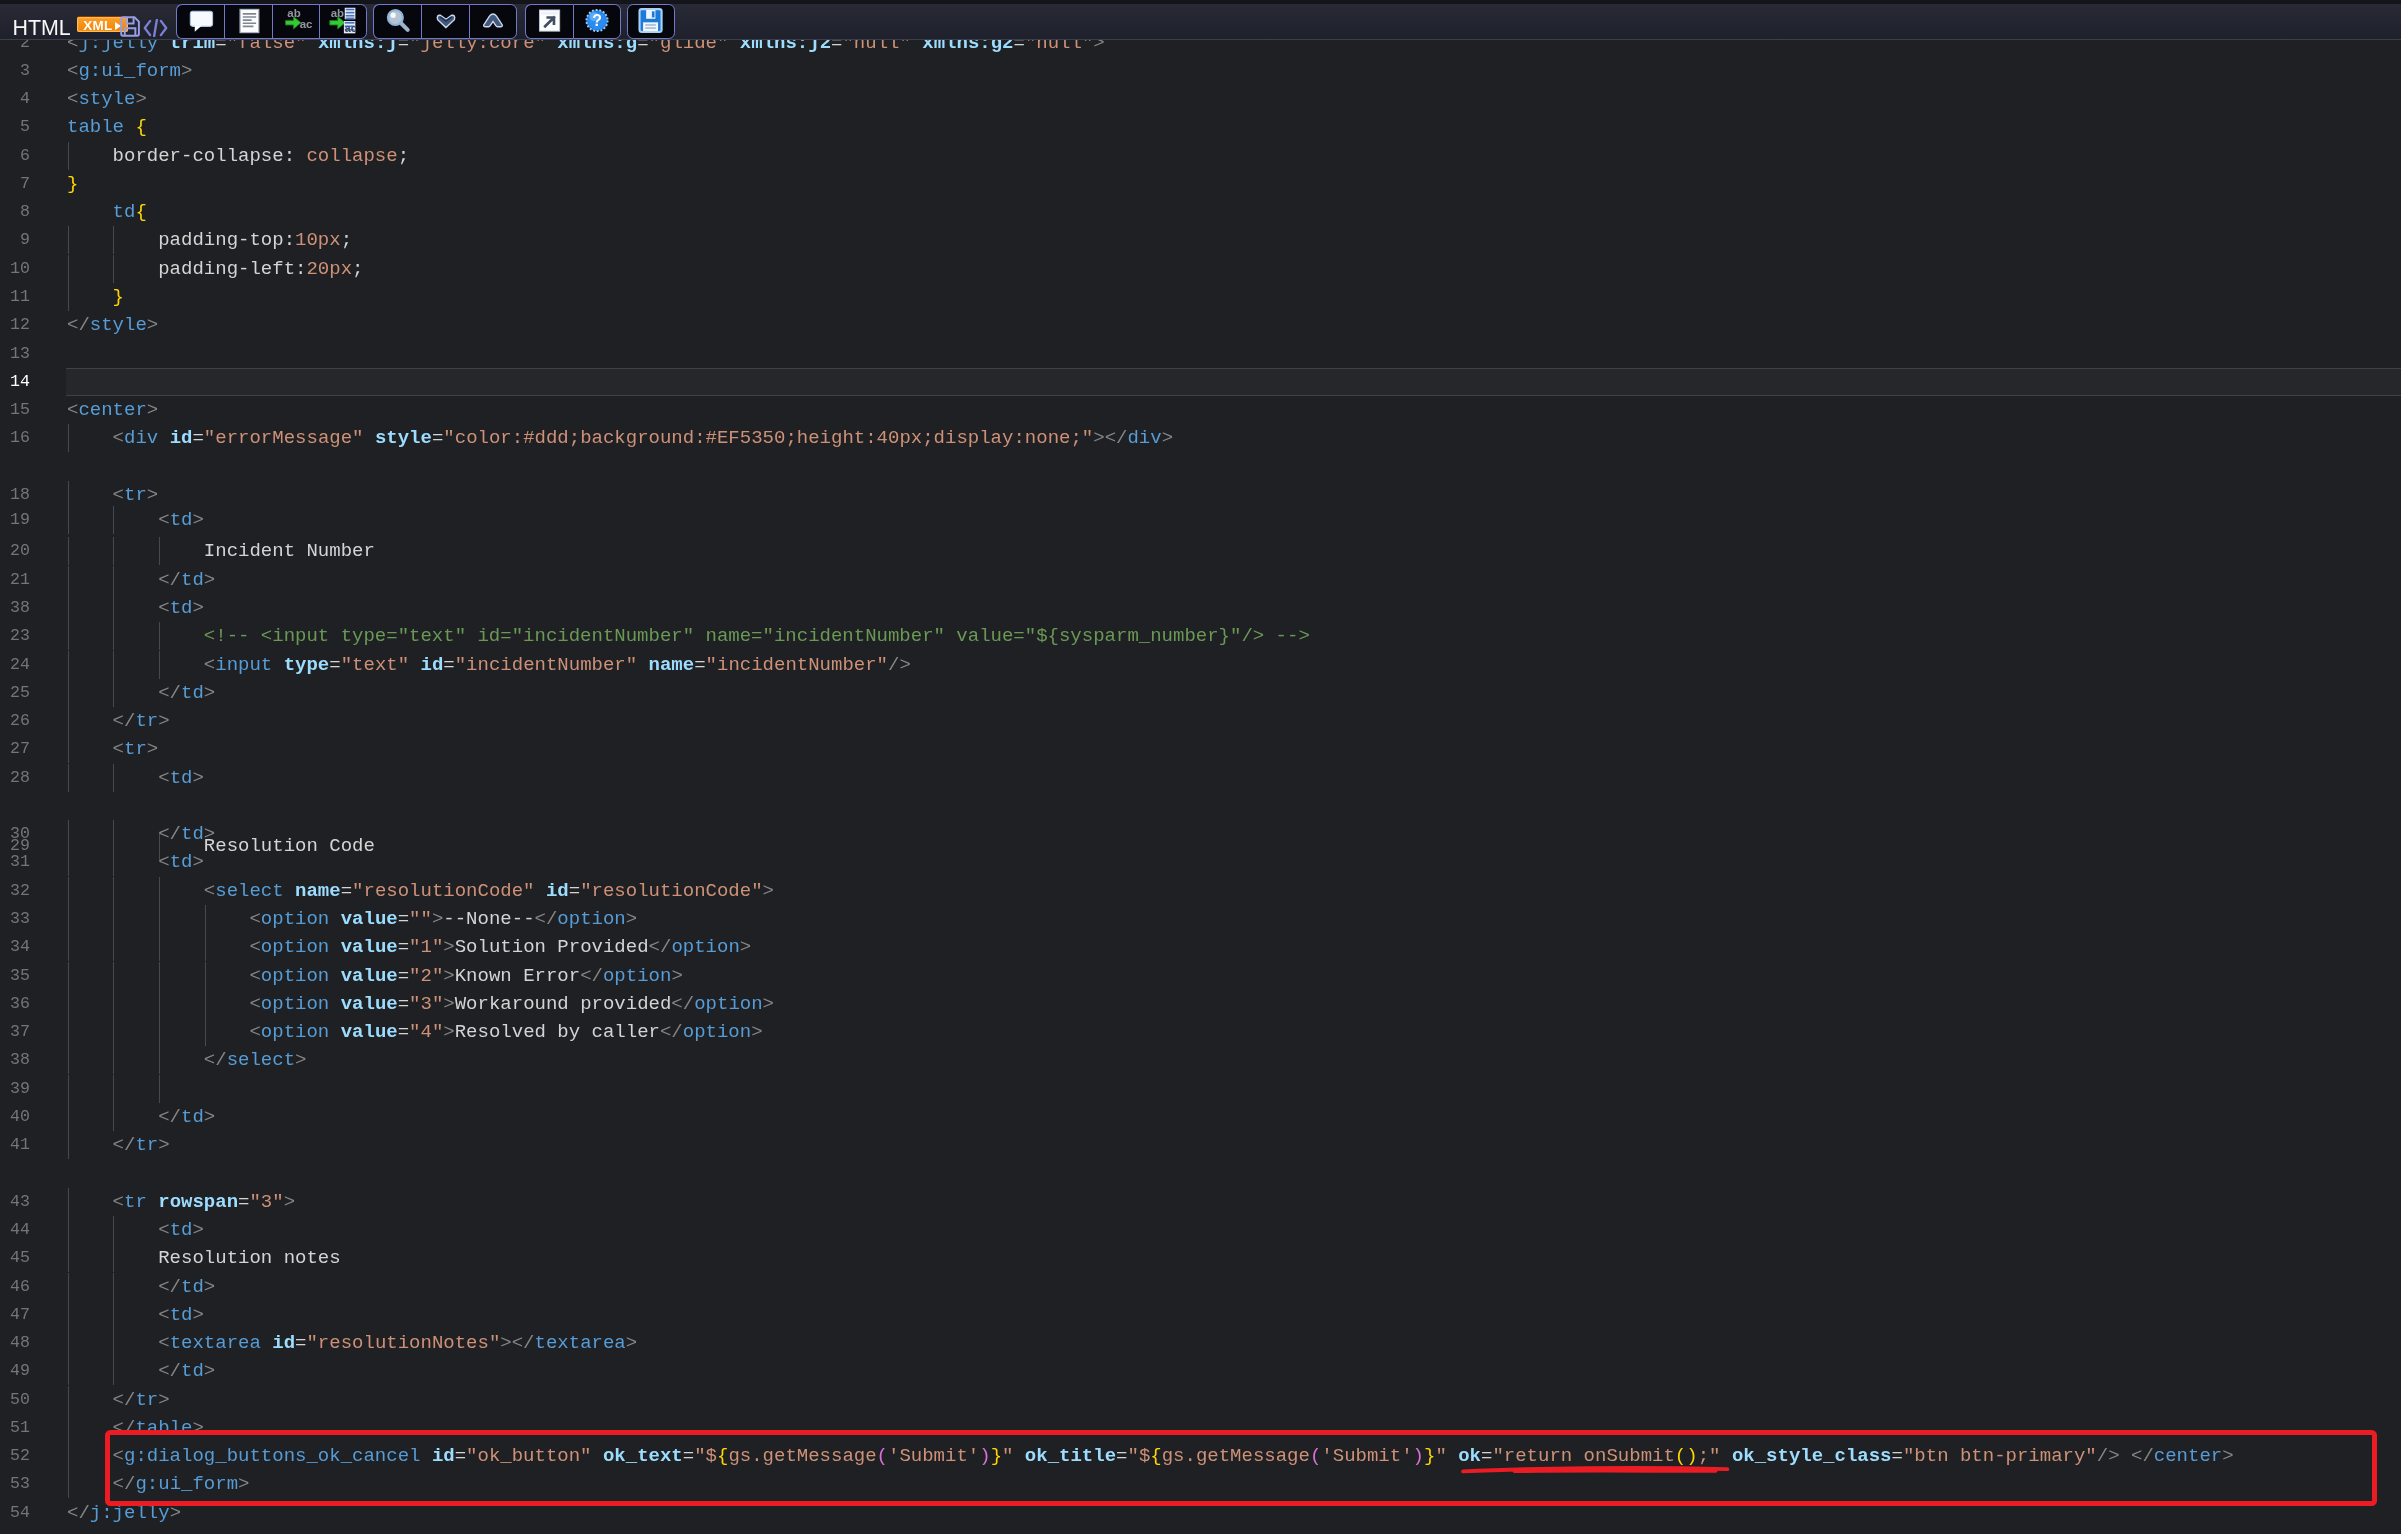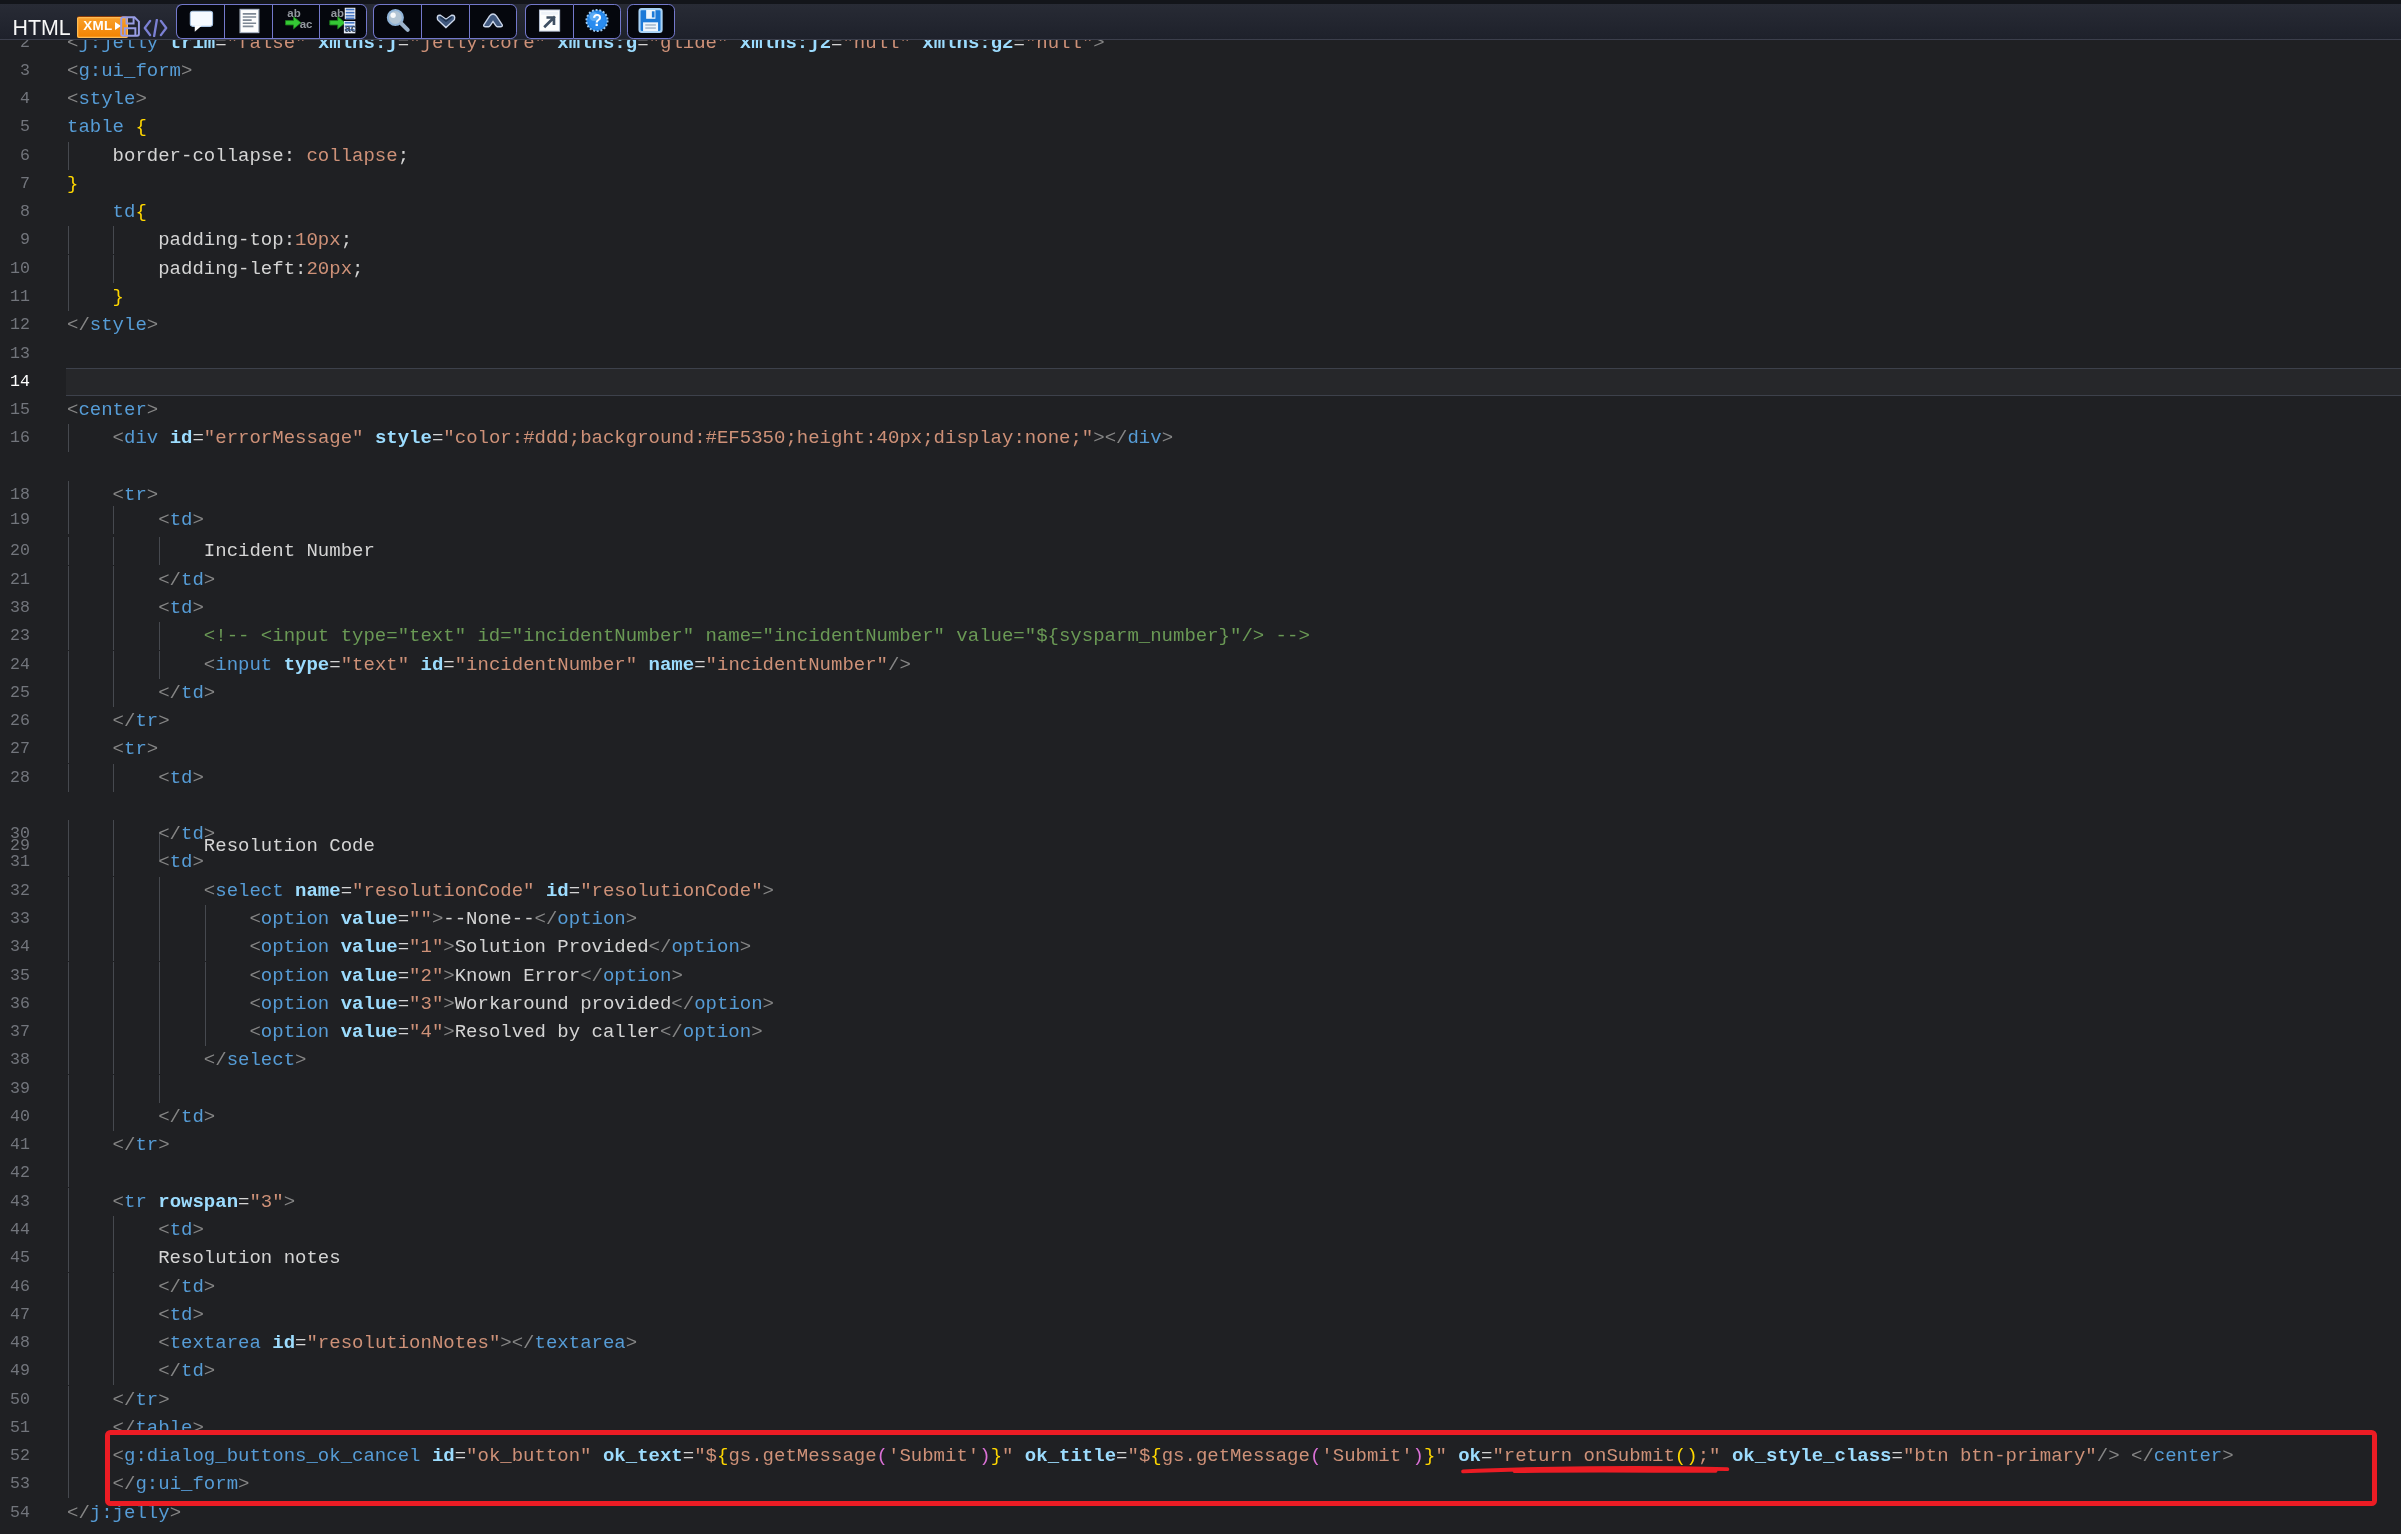--- a/index.html
+++ b/index.html
@@ -24,21 +24,21 @@
 .b2{color:#da70d6}
 
 #actline{position:absolute;left:66px;right:0;top:368px;height:28px;
   background:rgba(255,255,255,0.035);border-top:0.9px solid #3d414b;border-bottom:0.9px solid #3d414b}
 
 #tbar{position:absolute;left:0;top:0;width:2401px;height:40px;background:linear-gradient(#292c36,#1e212b);
   border-bottom:1.1px solid #3c3f4c}
 #tstrip{position:absolute;left:0;top:0;width:2401px;height:3.6px;background:#13151a}
 #htmlLbl{position:absolute;left:12.5px;top:18px;font-family:"Liberation Sans",sans-serif;
   font-size:21.4px;line-height:21.4px;color:#f8f8f8}
-#xmlBadge{position:absolute;left:77px;top:16px;width:51px;height:22px;border-radius:2.2px;
+#xmlBadge{position:absolute;left:77px;top:16px;width:51px;height:16px;border-radius:2.2px;
   background:linear-gradient(#f9a02c,#f28200);border-top:1.8px solid #8a3a05;
   box-shadow:inset 0 0 0 1.3px #fdbb55;
   font-family:"Liberation Sans",sans-serif;font-weight:bold;font-size:13.4px;color:#fff;
   line-height:18.7px;padding-left:6.2px;letter-spacing:0.4px}
 #xmlBadge .tri{position:absolute;left:38px;top:5.3px;width:0;height:0;
   border-left:6.7px solid #fff;border-top:4.5px solid transparent;border-bottom:4.5px solid transparent}
 .btn{position:absolute;background:#05070d;border:1.4px solid #7378cb}
 .btn svg{position:absolute;left:50%;top:50%;transform:translate(-50%,-50%)}
 </style></head><body>
 <div id="stage">
@@ -74,21 +74,20 @@
 <div class="L" style="top:877px"><u style="left:68px"></u><u style="left:113px"></u><u style="left:159px"></u><span class="num">32</span><span class="txt">            <i class="p">&lt;</i><i class="t">select</i> <i class="a">name</i><i class="q">=</i><i class="s">"resolutionCode"</i> <i class="a">id</i><i class="q">=</i><i class="s">"resolutionCode"</i><i class="p">&gt;</i></span></div>
 <div class="L" style="top:905px"><u style="left:68px"></u><u style="left:113px"></u><u style="left:159px"></u><u style="left:205px"></u><span class="num">33</span><span class="txt">                <i class="p">&lt;</i><i class="t">option</i> <i class="a">value</i><i class="q">=</i><i class="s">""</i><i class="p">&gt;</i><i class="w">--None--</i><i class="p">&lt;/</i><i class="t">option</i><i class="p">&gt;</i></span></div>
 <div class="L" style="top:933px"><u style="left:68px"></u><u style="left:113px"></u><u style="left:159px"></u><u style="left:205px"></u><span class="num">34</span><span class="txt">                <i class="p">&lt;</i><i class="t">option</i> <i class="a">value</i><i class="q">=</i><i class="s">"1"</i><i class="p">&gt;</i><i class="w">Solution Provided</i><i class="p">&lt;/</i><i class="t">option</i><i class="p">&gt;</i></span></div>
 <div class="L" style="top:962px"><u style="left:68px"></u><u style="left:113px"></u><u style="left:159px"></u><u style="left:205px"></u><span class="num">35</span><span class="txt">                <i class="p">&lt;</i><i class="t">option</i> <i class="a">value</i><i class="q">=</i><i class="s">"2"</i><i class="p">&gt;</i><i class="w">Known Error</i><i class="p">&lt;/</i><i class="t">option</i><i class="p">&gt;</i></span></div>
 <div class="L" style="top:990px"><u style="left:68px"></u><u style="left:113px"></u><u style="left:159px"></u><u style="left:205px"></u><span class="num">36</span><span class="txt">                <i class="p">&lt;</i><i class="t">option</i> <i class="a">value</i><i class="q">=</i><i class="s">"3"</i><i class="p">&gt;</i><i class="w">Workaround provided</i><i class="p">&lt;/</i><i class="t">option</i><i class="p">&gt;</i></span></div>
 <div class="L" style="top:1018px"><u style="left:68px"></u><u style="left:113px"></u><u style="left:159px"></u><u style="left:205px"></u><span class="num">37</span><span class="txt">                <i class="p">&lt;</i><i class="t">option</i> <i class="a">value</i><i class="q">=</i><i class="s">"4"</i><i class="p">&gt;</i><i class="w">Resolved by caller</i><i class="p">&lt;/</i><i class="t">option</i><i class="p">&gt;</i></span></div>
 <div class="L" style="top:1046px"><u style="left:68px"></u><u style="left:113px"></u><u style="left:159px"></u><span class="num">38</span><span class="txt">            <i class="p">&lt;/</i><i class="t">select</i><i class="p">&gt;</i></span></div>
 <div class="L" style="top:1075px"><u style="left:68px"></u><u style="left:113px"></u><u style="left:159px"></u><span class="num">39</span><span class="txt"></span></div>
 <div class="L" style="top:1103px"><u style="left:68px"></u><u style="left:113px"></u><span class="num">40</span><span class="txt">        <i class="p">&lt;/</i><i class="t">td</i><i class="p">&gt;</i></span></div>
 <div class="L" style="top:1131px"><u style="left:68px"></u><span class="num">41</span><span class="txt">    <i class="p">&lt;/</i><i class="t">tr</i><i class="p">&gt;</i></span></div>
-<div class="L" style="top:1159px"><u style="left:68px"></u><span class="num">42</span><span class="txt"></span></div>
 <div class="L" style="top:1188px"><u style="left:68px"></u><span class="num">43</span><span class="txt">    <i class="p">&lt;</i><i class="t">tr</i> <i class="a">rowspan</i><i class="q">=</i><i class="s">"3"</i><i class="p">&gt;</i></span></div>
 <div class="L" style="top:1216px"><u style="left:68px"></u><u style="left:113px"></u><span class="num">44</span><span class="txt">        <i class="p">&lt;</i><i class="t">td</i><i class="p">&gt;</i></span></div>
 <div class="L" style="top:1244px"><u style="left:68px"></u><u style="left:113px"></u><span class="num">45</span><span class="txt">        <i class="w">Resolution notes</i></span></div>
 <div class="L" style="top:1273px"><u style="left:68px"></u><u style="left:113px"></u><span class="num">46</span><span class="txt">        <i class="p">&lt;/</i><i class="t">td</i><i class="p">&gt;</i></span></div>
 <div class="L" style="top:1301px"><u style="left:68px"></u><u style="left:113px"></u><span class="num">47</span><span class="txt">        <i class="p">&lt;</i><i class="t">td</i><i class="p">&gt;</i></span></div>
 <div class="L" style="top:1329px"><u style="left:68px"></u><u style="left:113px"></u><span class="num">48</span><span class="txt">        <i class="p">&lt;</i><i class="t">textarea</i> <i class="a">id</i><i class="q">=</i><i class="s">"resolutionNotes"</i><i class="p">&gt;</i><i class="p">&lt;/</i><i class="t">textarea</i><i class="p">&gt;</i></span></div>
 <div class="L" style="top:1357px"><u style="left:68px"></u><u style="left:113px"></u><span class="num">49</span><span class="txt">        <i class="p">&lt;/</i><i class="t">td</i><i class="p">&gt;</i></span></div>
 <div class="L" style="top:1386px"><u style="left:68px"></u><span class="num">50</span><span class="txt">    <i class="p">&lt;/</i><i class="t">tr</i><i class="p">&gt;</i></span></div>
 <div class="L" style="top:1414px"><u style="left:68px"></u><span class="num">51</span><span class="txt">    <i class="p">&lt;/</i><i class="t">table</i><i class="p">&gt;</i></span></div>
 <div class="L" style="top:1442px"><u style="left:68px"></u><span class="num">52</span><span class="txt">    <i class="p">&lt;</i><i class="t">g:dialog_buttons_ok_cancel</i> <i class="a">id</i><i class="q">=</i><i class="s">"ok_button"</i> <i class="a">ok_text</i><i class="q">=</i><i class="s">"$</i><i class="b1">{</i><i class="s">gs.getMessage</i><i class="b2">(</i><i class="s">'Submit'</i><i class="b2">)</i><i class="b1">}</i><i class="s">"</i> <i class="a">ok_title</i><i class="q">=</i><i class="s">"$</i><i class="b1">{</i><i class="s">gs.getMessage</i><i class="b2">(</i><i class="s">'Submit'</i><i class="b2">)</i><i class="b1">}</i><i class="s">"</i> <i class="a">ok</i><i class="q">=</i><i class="s">"return onSubmit</i><i class="b1">()</i><i class="s">;"</i> <i class="a">ok_style_class</i><i class="q">=</i><i class="s">"btn btn-primary"</i><i class="p">/&gt;</i> <i class="p">&lt;/</i><i class="t">center</i><i class="p">&gt;</i></span></div>

